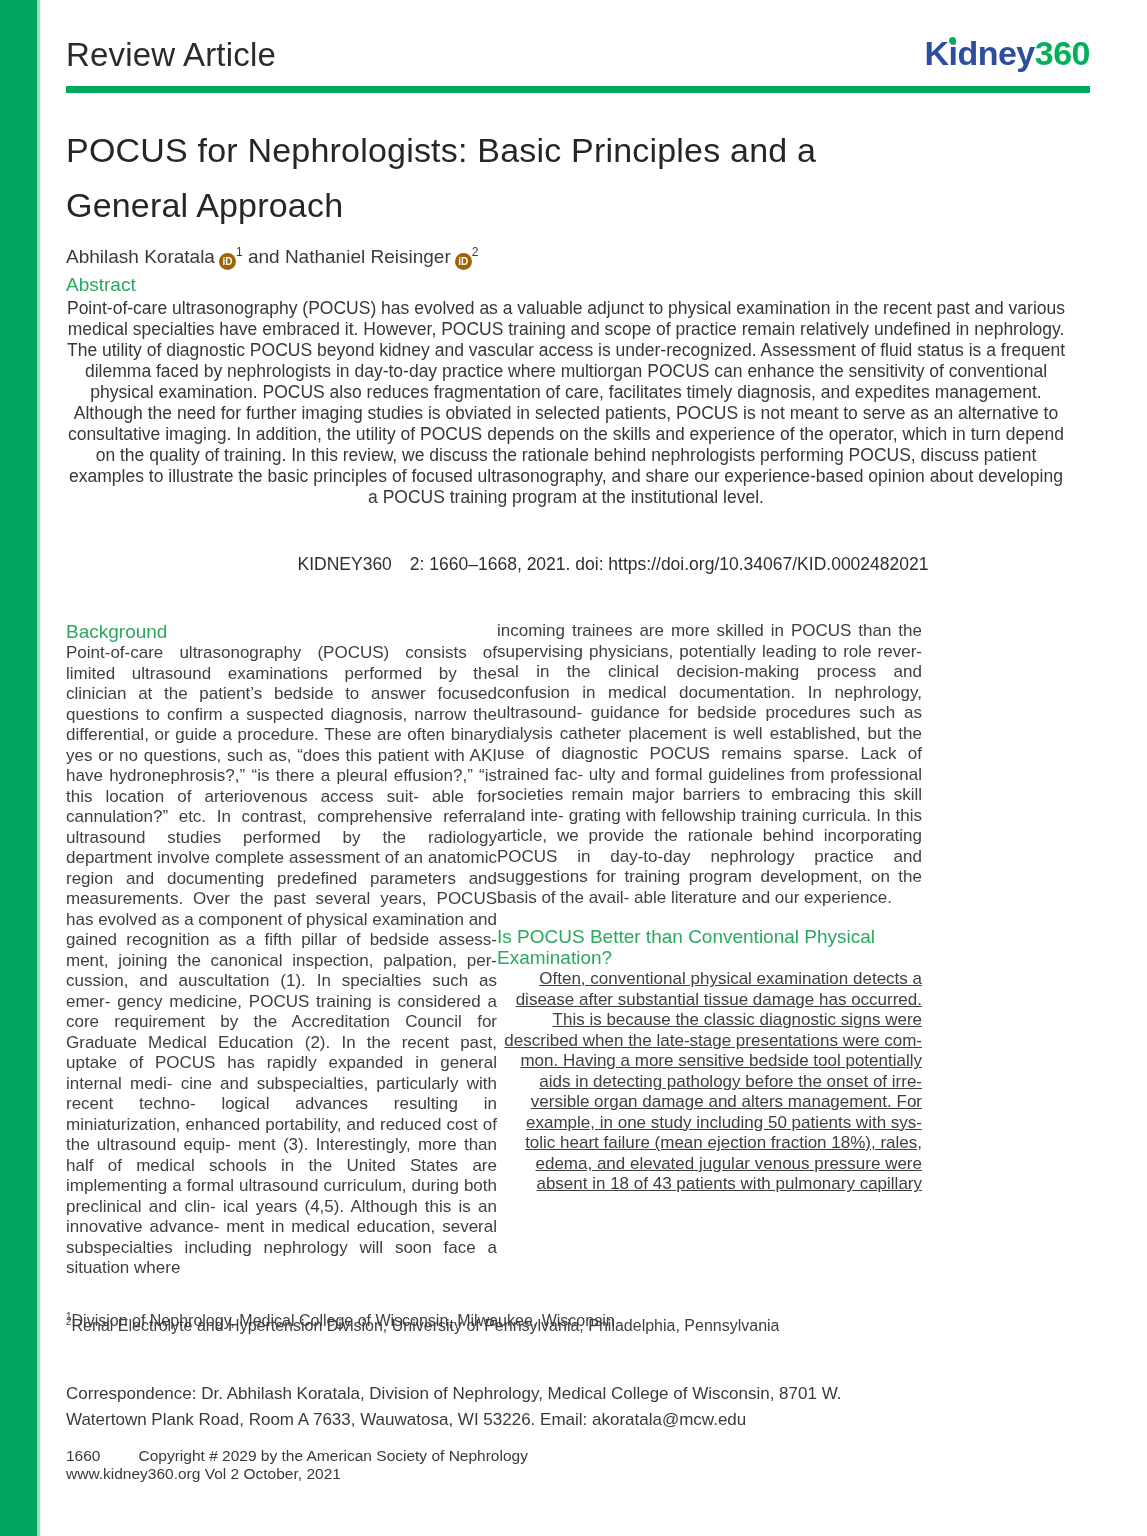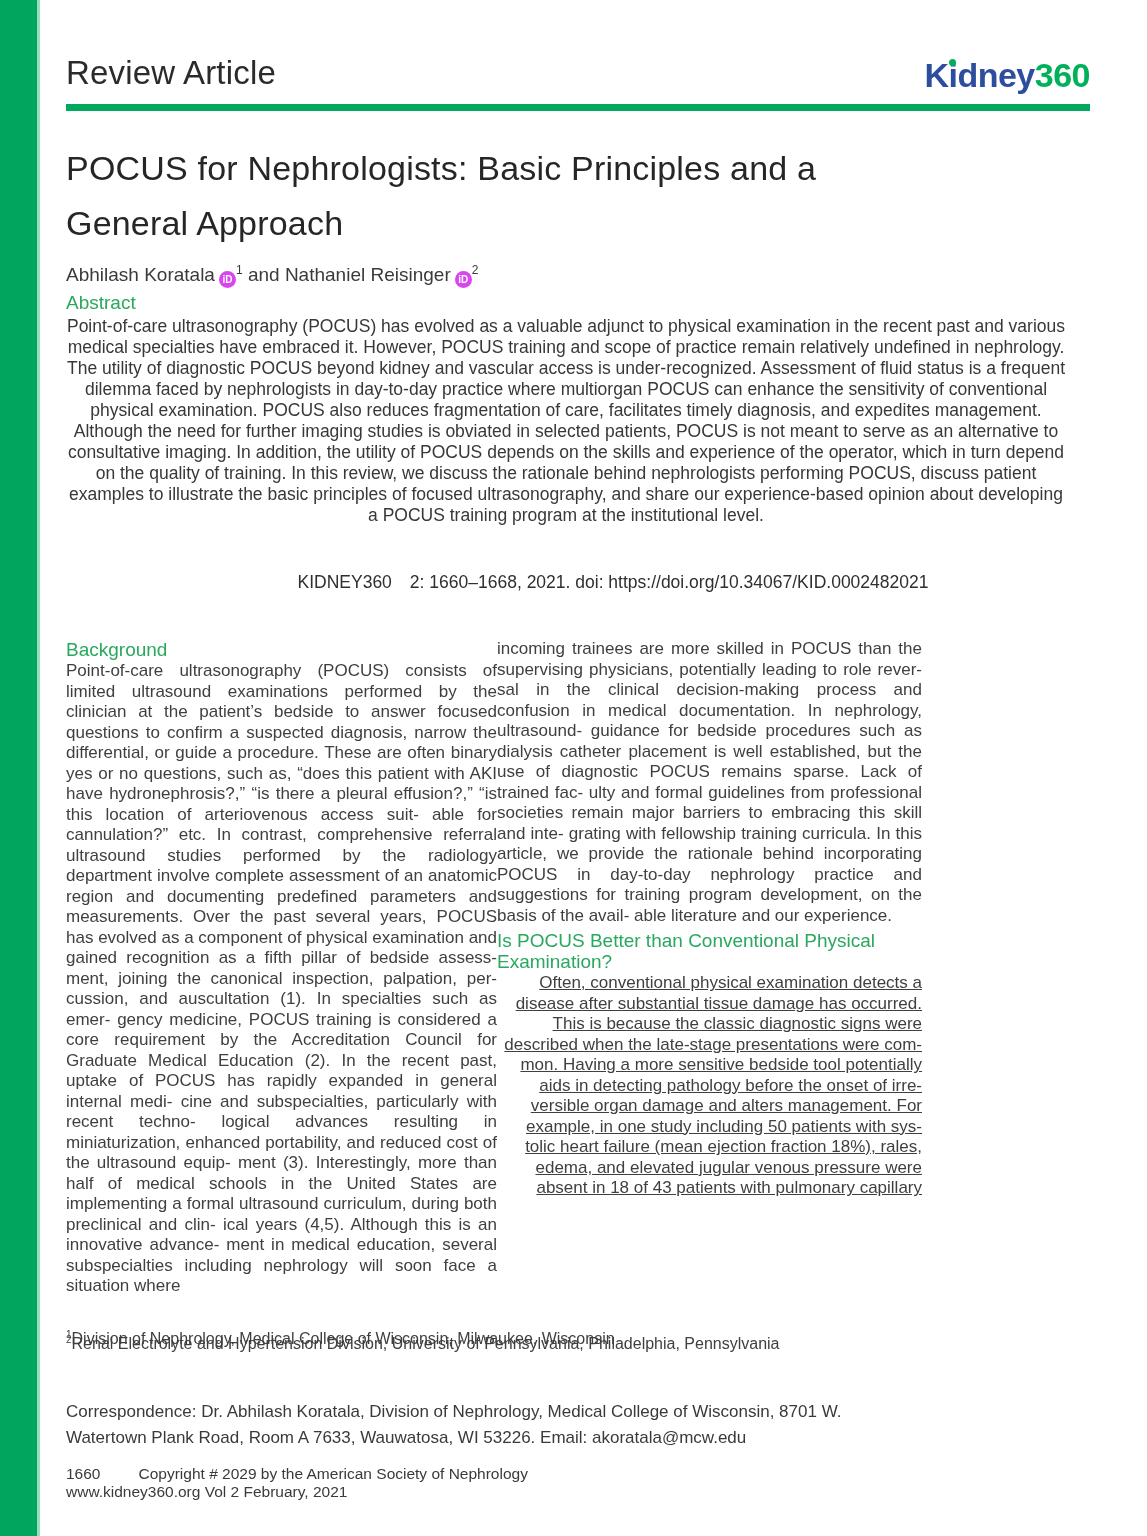--- a/index.html
+++ b/index.html
@@ -14,22 +14,22 @@
   .leftbar{
     position:absolute;left:0;top:0;bottom:0;width:37px;
     background:#00a55e;
     border-right:3px solid #9adfbd;
   }
   .content{
     position:absolute;left:66px;top:0;width:1024px;
   }
   
   .header{
-    display:flex;justify-content:space-between;align-items:flex-end;
-    margin-top:54px;
+    display:flex;justify-content:space-between;
+    margin-top:36px;
   }
   .article-type{
     font-size:33px;color:#2b2b2b;letter-spacing:0.2px;
   }
   .logo{
     font-size:34px;font-weight:bold;position:relative;line-height:1;
     letter-spacing:-0.5px;
   }
   .logo .lk{color:#2d4d9e;}
   .logo .l3{color:#00b159;}
@@ -44,21 +44,21 @@
   .title{
     margin-top:30px;font-size:34px;line-height:55px;color:#262626;
     font-weight:400;letter-spacing:0.2px;
   }
   
   .authors{
     margin-top:12px;font-size:19px;color:#3a3a3a;
   }
   .orcid{
     display:inline-block;width:17px;height:17px;border-radius:50%;
-    background:#d946ef;color:#ffffff;font-size:10px;font-weight:bold;
+    background:#a16207;color:#ffffff;font-size:10px;font-weight:bold;
     text-align:center;line-height:17px;vertical-align:-2px;margin-left:4px;
   }
   .authors sup{font-size:12px;color:#3a3a3a;}
   
   .abs-head{margin-top:4px;font-size:19px;color:#2aa85e;}
   .abs-text{
     margin-top:2px;font-size:17.5px;line-height:21px;color:#383838;
     width:1000px;text-align:center;
   }
   
@@ -73,21 +73,21 @@
   .col-right{width:425px;}
   .sec-head{
     font-size:19px;line-height:21px;color:#2aa85e;margin:0 0 1px 0;font-weight:400;
   }
   .body-par{
     font-size:17px;line-height:20.5px;color:#3f3f3f;margin:0;
     text-align:justify;
   }
   .par-right{text-align:right;text-decoration:underline;}
   .par-left{text-align:left;}
-  .rc-head{margin-top:4px;}
+  .rc-head{margin-top:18px;}
   .rc-frag{margin-top:16px;}
   
   .footnotes{position:relative;height:30px;margin-top:32px;}
   .fn{
     position:absolute;left:0;font-size:16px;color:#3f3f3f;white-space:nowrap;
   }
   .fn sup{font-size:10px;}
   .fn1{top:0;}
   .fn2{top:5px;}
   
@@ -152,17 +152,17 @@
       <div class="fn fn2"><sup>2</sup><span>Renal Electrolyte and Hypertension Division, University of Pennsylvania, Philadelphia, Pennsylvania</span></div>
     </div>
 
     <div class="correspondence">Correspondence: Dr. Abhilash Koratala, Division of Nephrology, Medical College of Wisconsin, 8701 W. Watertown Plank Road, Room A 7633, Wauwatosa, WI 53226. Email: akoratala@mcw.edu</div>
 
     <div class="footer">
       <div class="footer-left">
         <span>1660</span>
         <span>Copyright # 2029 by the American Society of Nephrology</span>
       </div>
-      <div>www.kidney360.org Vol 2 February, 2021</div>
+      <div>www.kidney360.org Vol 2 October, 2021</div>
     </div>
 
   </div>
 </div>
 
 </body></html>

